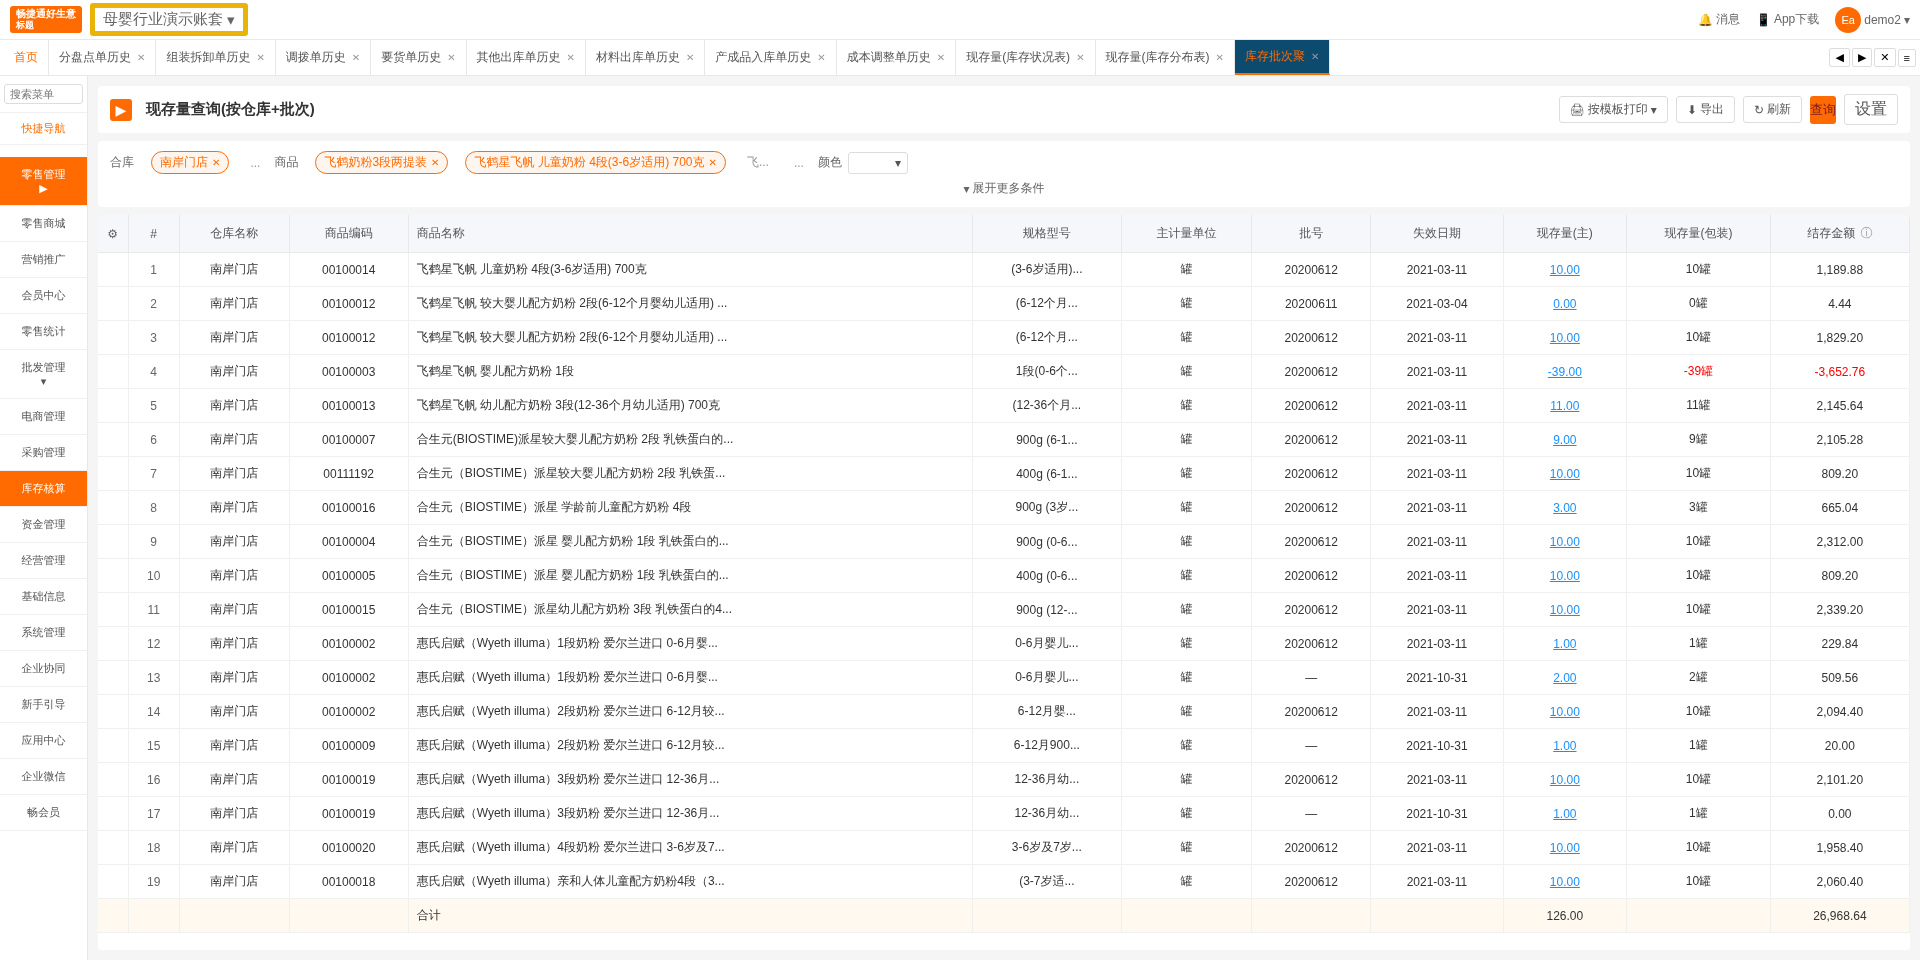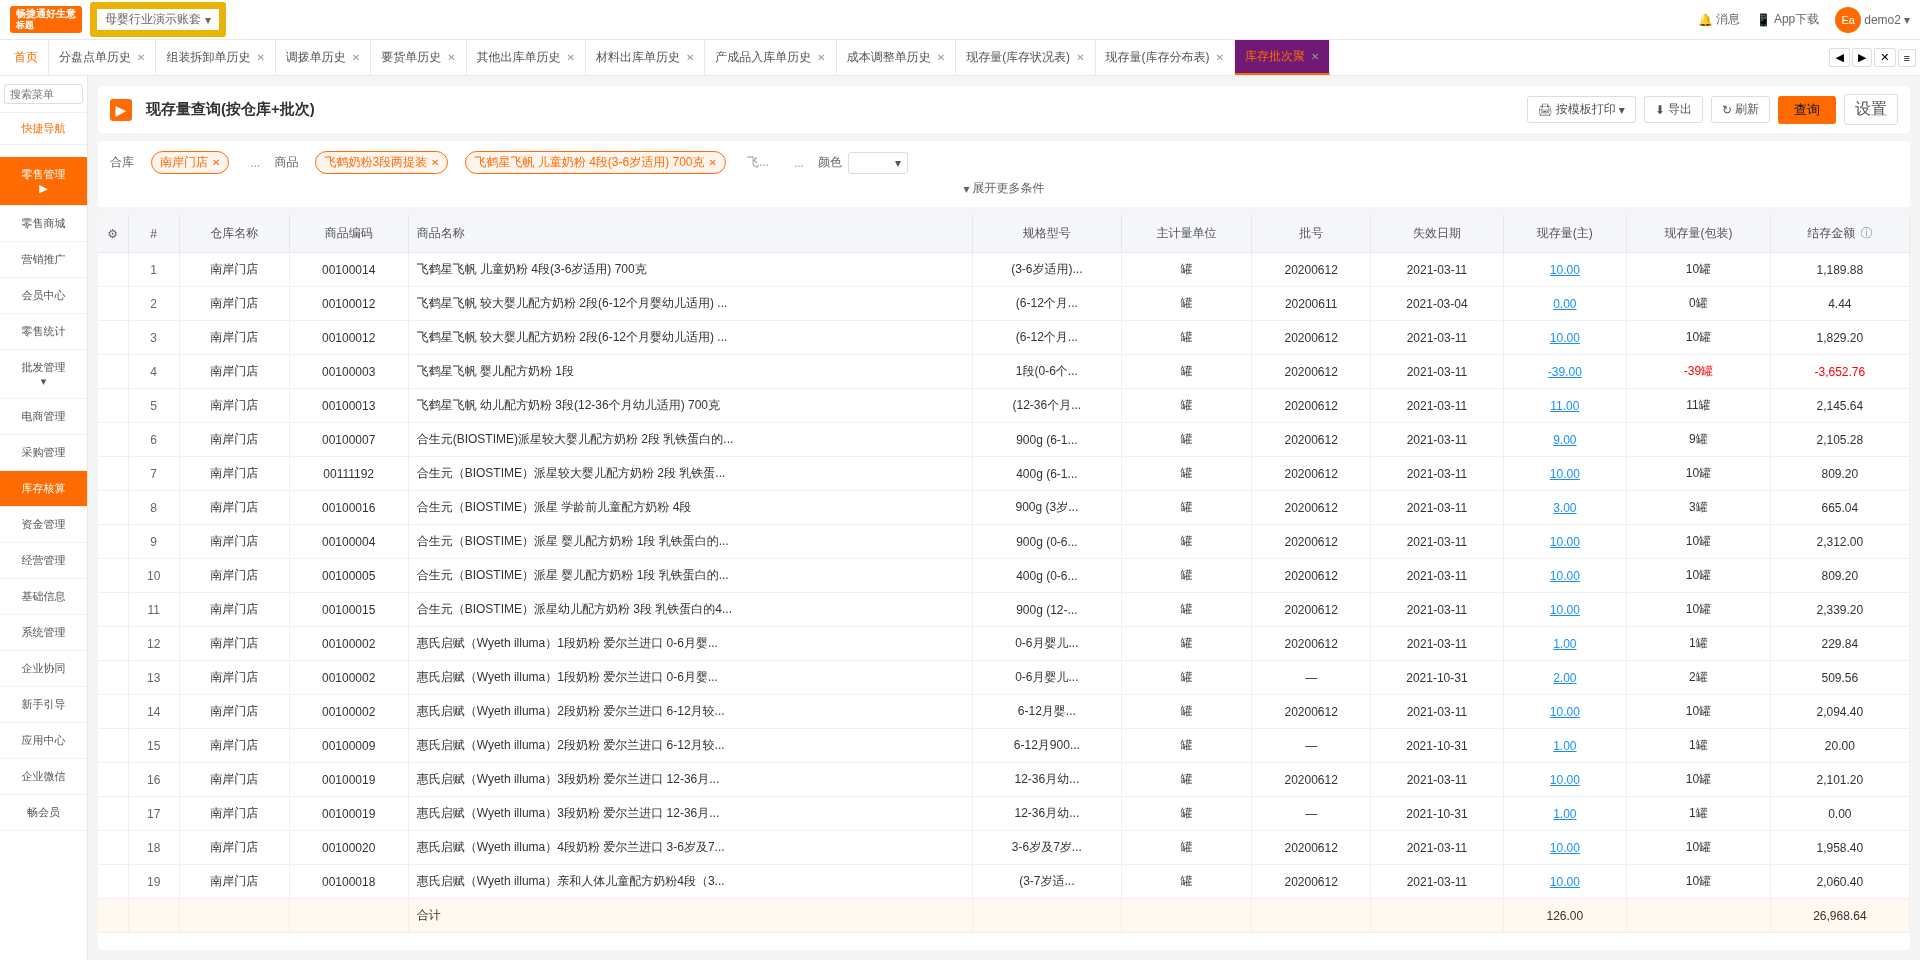--- a/index.html
+++ b/index.html
@@ -2,29 +2,29 @@
 <html><head>
   <meta charset="utf-8">
   <style>
     * { box-sizing: border-box; margin: 0; padding: 0; }
     body { font-family: 'Microsoft YaHei', Arial, sans-serif; font-size: 12px; background: #f5f5f5; color: #333; height: 960px; overflow: hidden; display: flex; flex-direction: column; }
 
     
     .top-bar { background: #fff; border-bottom: 1px solid #e8e8e8; display: flex; align-items: center; height: 40px; padding: 0 10px; justify-content: space-between; flex-shrink: 0; }
     .top-bar-left { display: flex; align-items: center; gap: 8px; }
     .logo { background: #ff6b00; color: #fff; padding: 2px 6px; border-radius: 3px; font-size: 11px; font-weight: bold; }
-    .org-selector { display: flex; align-items: center; gap: 4px; color: #666; cursor: pointer; font-size: 12px; border: 7px solid #eab308; border-radius: 3px; padding: 2px 8px; }
+    .org-selector { display: flex; align-items: center; gap: 4px; color: #666; cursor: pointer; font-size: 15px; border: 5px solid #eab308; border-radius: 3px; padding: 2px 8px; }
     .top-bar-right { display: flex; align-items: center; gap: 16px; color: #666; font-size: 12px; }
     .top-bar-right .icon-btn { display: flex; align-items: center; gap: 3px; cursor: pointer; }
     .avatar { width: 26px; height: 26px; border-radius: 50%; background: #ff6b00; display: flex; align-items: center; justify-content: center; color: #fff; font-size: 11px; }
 
     
     .tabs-bar { background: #fff; border-bottom: 1px solid #e8e8e8; display: flex; align-items: center; height: 36px; padding: 0 4px; overflow: hidden; flex-shrink: 0; }
     .tab-item { display: flex; align-items: center; gap: 4px; padding: 6px 10px; border-right: 1px solid #e8e8e8; cursor: pointer; white-space: nowrap; font-size: 12px; color: #555; height: 100%; position: relative; flex-shrink: 0; }
-    .tab-item.active { color: #ff6b00; background: #701a75; border-bottom: 2px solid #ff6b00; font-weight: 500; }
+    .tab-item.active { color: #ff6b00; background: #0c4a6e; border-bottom: 2px solid #ff6b00; font-weight: 500; }
     .tab-item .close-icon { color: #999; font-size: 10px; cursor: pointer; margin-left: 2px; }
     .home-tab { color: #ff6b00; font-weight: 500; }
     .tabs-nav { display: flex; align-items: center; margin-left: auto; gap: 2px; }
     .tabs-nav button { border: 1px solid #ddd; background: #fff; cursor: pointer; padding: 2px 5px; font-size: 11px; border-radius: 2px; }
 
     
     .main-layout { display: flex; flex: 1; overflow: hidden; }
 
     
     .sidebar { width: 88px; background: #fff; border-right: 1px solid #e8e8e8; display: flex; flex-direction: column; overflow-y: auto; flex-shrink: 0; }
@@ -37,21 +37,21 @@
     
     .content { flex: 1; overflow: hidden; display: flex; flex-direction: column; background: #f5f5f5; padding: 10px; }
 
     
     .page-header { display: flex; align-items: center; justify-content: space-between; margin-bottom: 8px; background: #fff; padding: 8px 12px; border-radius: 4px; }
     .page-title { font-size: 15px; font-weight: bold; color: #333; }
     .header-actions { display: flex; align-items: center; gap: 8px; }
     .btn-print { background: #fff; border: 1px solid #ddd; border-radius: 3px; padding: 4px 10px; cursor: pointer; display: flex; align-items: center; gap: 3px; font-size: 12px; color: #555; }
     .btn-export { background: #fff; border: 1px solid #ddd; border-radius: 3px; padding: 4px 10px; cursor: pointer; display: flex; align-items: center; gap: 3px; font-size: 12px; color: #555; }
     .btn-refresh { background: #fff; border: 1px solid #ddd; border-radius: 3px; padding: 4px 10px; cursor: pointer; display: flex; align-items: center; gap: 3px; font-size: 12px; color: #555; }
-    .btn-query { background: #ff6b00; color: #0f172a; border: none; border-radius: 3px; padding: 5px 16px; cursor: pointer; font-size: 13px; font-weight: 500; text-align: center; }
+    .btn-query { background: #ff6b00; color: #7f1d1d; border: none; border-radius: 3px; padding: 5px 0; cursor: pointer; font-size: 13px; font-weight: 500; text-align: center; }
     .btn-settings { background: #fff; border: 1px solid #ddd; border-radius: 3px; padding: 4px 10px; cursor: pointer; font-size: 16px; color: #555; }
 
     
     .filter-area { background: #fff; padding: 10px 12px; border-radius: 4px; margin-bottom: 8px; }
     .filter-row { display: flex; align-items: center; gap: 10px; flex-wrap: wrap; }
     .filter-item { display: flex; align-items: center; gap: 17px; }
     .filter-label { color: #666; font-size: 12px; white-space: nowrap; }
     .filter-tag { background: #fff5ef; border: 1px solid #ff6b00; border-radius: 12px; padding: 2px 8px; font-size: 12px; color: #ff6b00; display: flex; align-items: center; gap: 4px; }
     .filter-tag .x { cursor: pointer; font-size: 10px; }
     .filter-ellipsis { color: #999; cursor: pointer; margin: 0 4px; }

